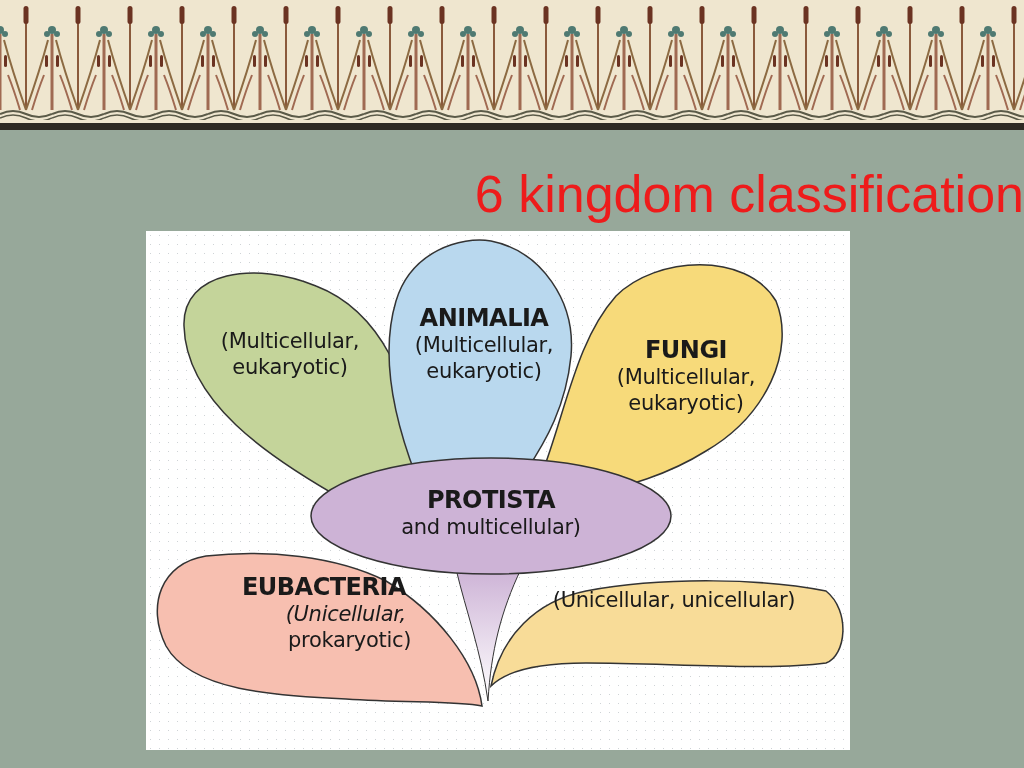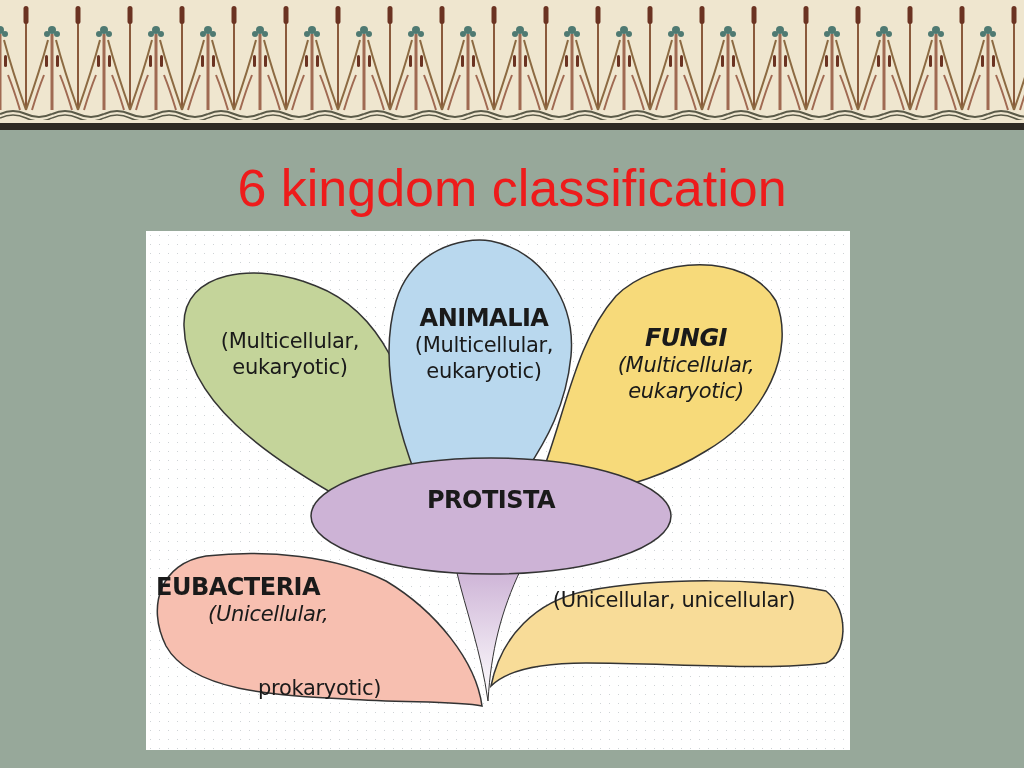--- a/index.html
+++ b/index.html
@@ -1,19 +1,19 @@
 <!DOCTYPE html>
 <html><head>
 <meta charset="utf-8">
 <style>
   html, body { margin:0; padding:0; }
   body { width:1024px; height:768px; background:#97a89a; position:relative; overflow:hidden; font-family:"Liberation Sans", sans-serif; }
   .border-band { position:absolute; left:0; top:0; width:1024px; height:130px; background:#efe6cf; overflow:hidden; }
   .border-band svg { display:block; }
-  .title { position:absolute; left:0; width:1024px; top:156px; text-align:center; color:#ee1b1b; font-size:52px; font-family:"Liberation Sans", sans-serif; line-height:64px; }
+  .title { position:absolute; left:0; width:1024px; top:162px; text-align:right; color:#ee1b1b; font-size:52px; font-family:"Liberation Sans", sans-serif; line-height:64px; }
   .diagram { position:absolute; left:146px; top:231px; width:704px; height:519px; background:#ffffff;
     background-image: radial-gradient(#cfd3d6 0.8px, transparent 0.9px); background-size:9px 9px; }
   .diagram svg { position:absolute; left:0; top:0; }
   .lbl { position:absolute; text-align:center; color:#1a1a1a; font-family:"DejaVu Sans", sans-serif; white-space:nowrap; }
   .lbl .name { font-weight:bold; font-size:24px; letter-spacing:-0.5px; line-height:28px; display:block; }
   .lbl .desc { font-size:21px; line-height:26px; display:block; letter-spacing:-0.3px; }
 </style>
 </head>
 <body>
 
@@ -80,29 +80,30 @@
 
   <div class="lbl" style="left:44px; top:97px; width:200px;">
     <span class="desc">(Multicellular,</span>
     <span class="desc">eukaryotic)</span>
   </div>
   <div class="lbl" style="left:238px; top:73px; width:200px;">
     <span class="name">ANIMALIA</span>
     <span class="desc">(Multicellular,</span>
     <span class="desc">eukaryotic)</span>
   </div>
-  <div class="lbl" style="left:440px; top:93px; width:200px;font-style:italic;">
+  <div class="lbl" style="left:440px; top:105px; width:200px;">
     <span class="name">FUNGI</span>
     <span class="desc">(Multicellular,</span>
     <span class="desc">eukaryotic)</span>
   </div>
   <div class="lbl" style="left:195px; top:235px; width:300px;margin-top:20px;">
     <span class="name">PROTISTA</span>
+    <span class="desc">and multicellular)</span>
   </div>
-  <div class="lbl" style="left:10px; top:342px; width:220px; text-align:left;">
+  <div class="lbl" style="left:40px; top:342px; width:220px; text-align:right;">
     <span class="name">EUBACTERIA</span>
     <span class="desc" style="padding-left:52px;font-style:italic;">(Unicellular,</span>
-    <span class="desc" style="padding-left:102px;margin-top:48px;">prokaryotic)</span>
+    <span class="desc" style="padding-left:102px;">prokaryotic)</span>
   </div>
   <div class="lbl" style="left:358px; top:356px; width:340px;">
     <span class="desc">(Unicellular, unicellular)</span>
   </div>
 </div>
 
 </body></html>

